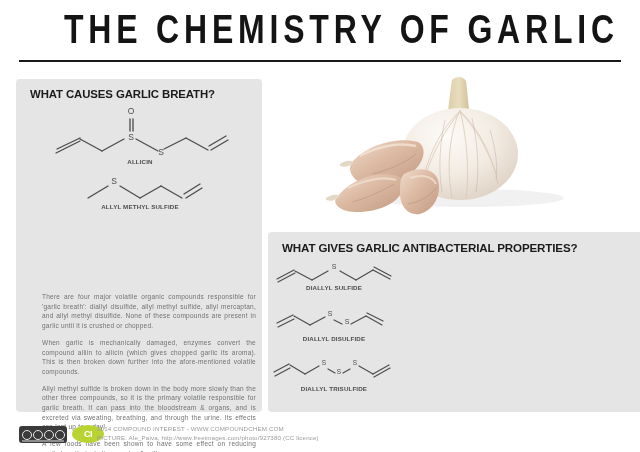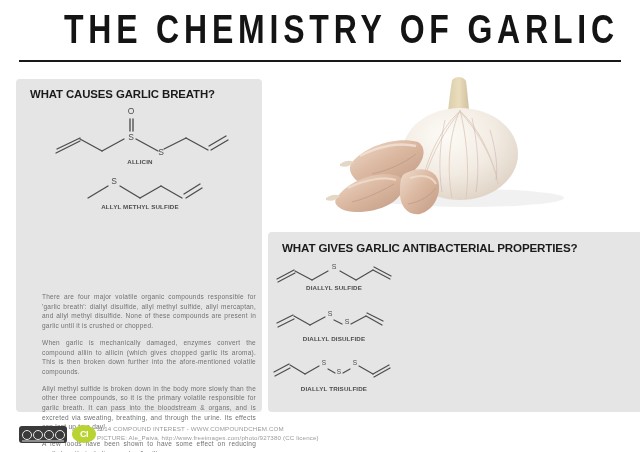--- a/index.html
+++ b/index.html
@@ -65,21 +65,21 @@
     background:#3a3a3a;border-radius:3px;
   }
   .cc-badge .c{
     position:absolute;top:3.5px;width:10px;height:10px;border-radius:50%;
     border:1.3px solid #e8e8e8;box-sizing:border-box;
   }
   .cc-badge .c1{left:2.5px;}.cc-badge .c2{left:13.5px;}
   .cc-badge .c3{left:24.5px;}.cc-badge .c4{left:35.5px;}
   .cc-badge .bar{position:absolute;left:3px;bottom:1.5px;width:42px;height:2px;background:#8d8d8d;}
   .ci-logo{
-    position:absolute;left:53px;top:2px;width:24px;height:18px;border-radius:50%;
+    position:absolute;left:53px;top:2px;width:32px;height:18px;border-radius:50%;
     background:#b9d432;color:#ffffff;font-size:9px;font-weight:700;
     font-family:"Liberation Sans",sans-serif;
     display:flex;align-items:center;justify-content:center;
     letter-spacing:-0.5px;
   }
   .credit-lines{
     position:absolute;left:78px;top:1px;
     font-size:6.2px;line-height:9.4px;color:#9a9a9a;
     font-family:"Liberation Sans",sans-serif;letter-spacing:0.15px;white-space:nowrap;
   }

